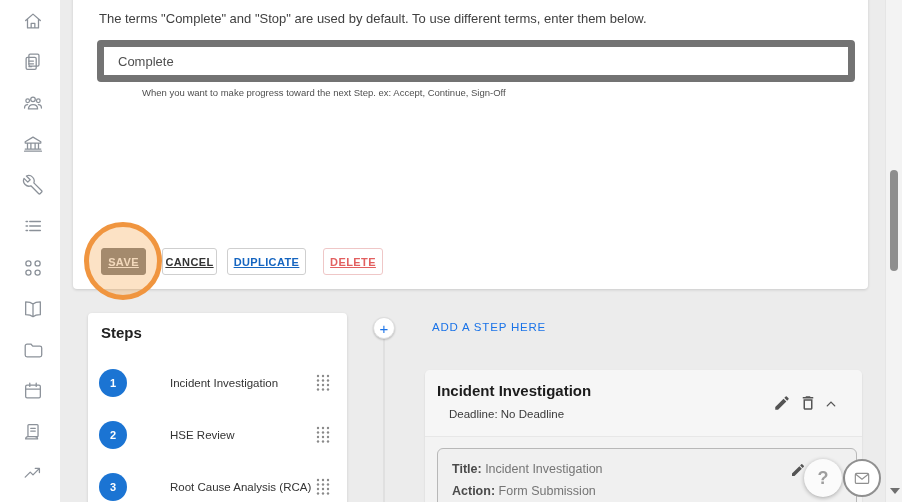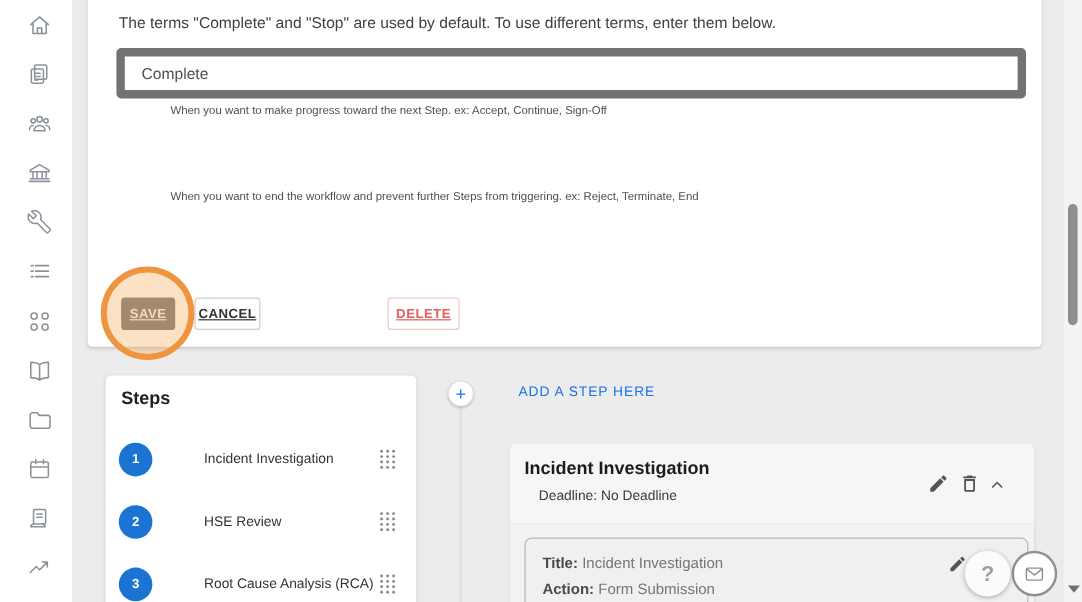--- a/index.html
+++ b/index.html
@@ -159,24 +159,24 @@
         </svg>
     </div>
   </nav>
 
   <section class="main-card">
     <p class="terms-desc">The terms "Complete" and "Stop" are used by default. To use different terms, enter them below.</p>
 
     <input class="term-input input-complete" type="text" value="Complete" style="">
     <div class="helper helper-complete">When you want to make progress toward the next Step. ex: Accept, Continue, Sign-Off</div>
 
-    <div class="helper helper-stop">When you want to end the workflow and prevent further Steps from triggering. ex: Reject, Terminate, End</div>
 
     <button class="btn btn-save">SAVE</button>
     <button class="btn btn-cancel">CANCEL</button>
+    <button class="btn btn-duplicate">DUPLICATE</button>
     <button class="btn btn-delete">DELETE</button>
   </section>
 
   <div class="click-ring"></div>
 
   <section class="steps-card">
     <h2 class="steps-title">Steps</h2>
 
     <div class="step-row r0">
       <div class="step-num">1</div>

